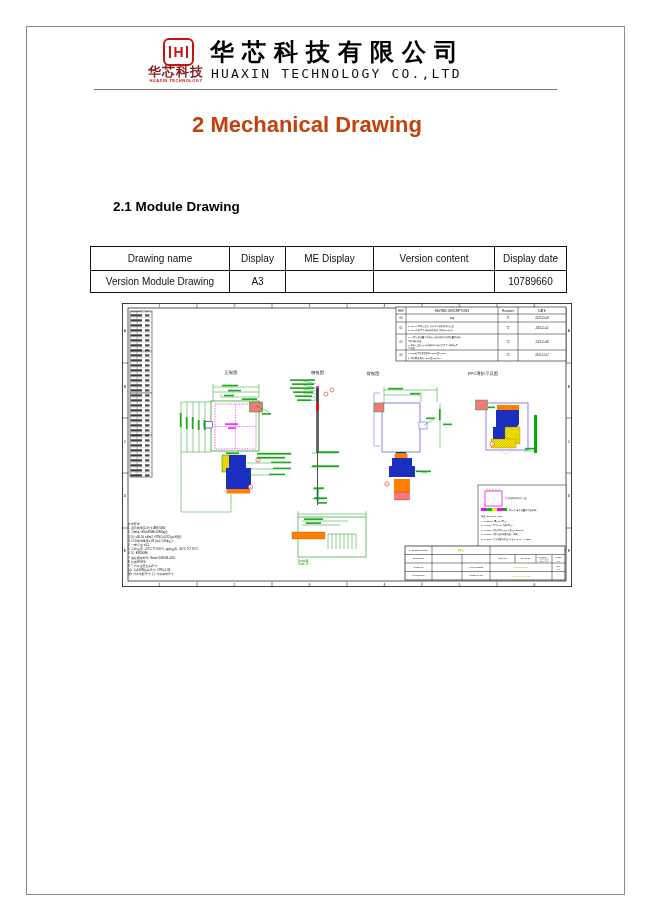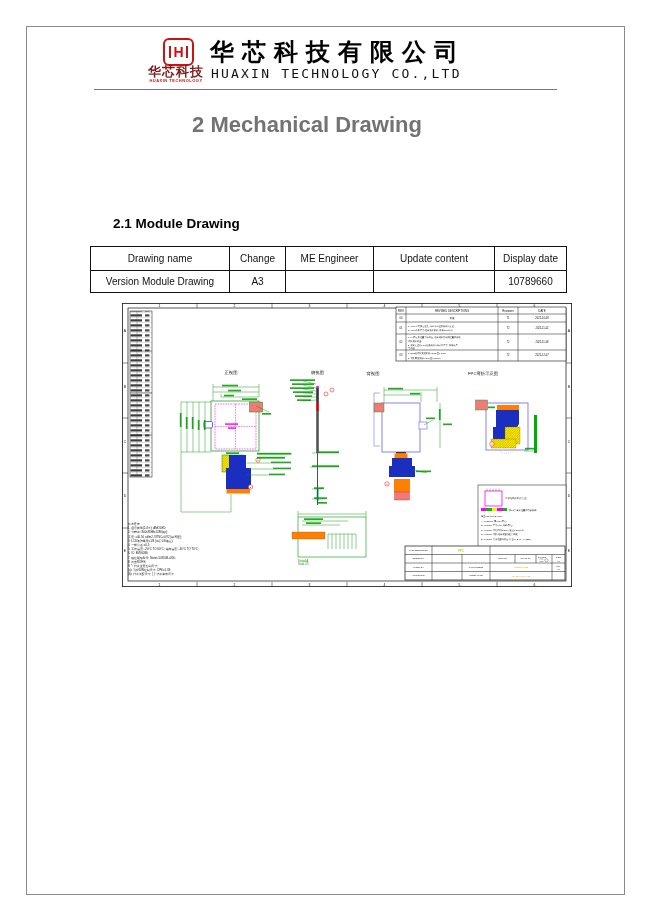--- a/index.html
+++ b/index.html
@@ -14,22 +14,22 @@
   #logo-box .lH{color:#cc1111;font-weight:bold;font-size:14px;line-height:1;}
   #logo-brand{left:141px;top:63px;width:70px;text-align:center;color:#7f1d1d;font-weight:bold;
               font-size:13px;letter-spacing:1px;}
   #logo-brand-sub{left:141px;top:78px;width:70px;text-align:center;color:#cc1111;font-weight:bold;
               font-size:4px;letter-spacing:.5px;}
   #company-cn{left:210px;top:36px;font-size:24px;font-weight:bold;letter-spacing:8px;color:#000;}
   #company-en{left:211px;top:66px;font-size:13px;font-family:"DejaVu Sans Mono",monospace;
               letter-spacing:2.2px;color:#111;}
   #header-rule{left:94px;top:89px;width:463px;border-top:1.4px solid #777;}
   
-  #section-title{left:0;top:112px;width:614px;text-align:center;font-size:22px;font-weight:bold;color:#737373;}
-  #subsection-title{left:113px;top:199px;font-size:13.5px;font-weight:bold;color:#000;margin-top:17px;}
+  #section-title{left:0;top:112px;width:614px;text-align:center;font-size:22px;font-weight:bold;color:#c2410c;}
+  #subsection-title{left:113px;top:199px;font-size:13.5px;font-weight:bold;color:#000;}
   
   #info-table{left:90px;top:246px;border-collapse:collapse;table-layout:fixed;}
   #info-table td{border:1px solid #111;text-align:center;font-size:10px;padding:0;color:#111;
                  overflow:hidden;white-space:nowrap;}
   #info-table tr.hd td{height:23px;}
   #info-table tr.rw td{height:21px;}
   
   #cad-wrap{left:122px;top:303px;width:450px;height:284px;}
   svg text{font-family:"Liberation Sans",sans-serif;}
   .t-black{fill:#111;} .t-green{fill:#009900;} .t-yel{fill:#e0c400;font-weight:bold;}
@@ -52,23 +52,23 @@
   <div id="company-en" class="abs">HUAXIN TECHNOLOGY CO.,LTD</div>
   <div id="header-rule" class="abs"></div>
 
   <div id="section-title" class="abs">2 Mechanical Drawing</div>
   <div id="subsection-title" class="abs">2.1 Module Drawing</div>
 
   <table id="info-table" class="abs">
     <tbody>
         <tr class="hd">
       <td style="width:138px">Drawing name</td>
-      <td style="width:55px">Change</td>
-      <td style="width:87px">ME Engineer</td>
-      <td style="width:120px">Update content</td>
+      <td style="width:55px">Display</td>
+      <td style="width:87px">ME Display</td>
+      <td style="width:120px">Version content</td>
       <td style="width:71px">Display date</td>
     </tr>
     <tr class="rw">
       <td>Version Module Drawing</td>
       <td>A3</td>
       <td></td>
       <td></td>
       <td>10789660</td>
     </tr>
   </tbody>

